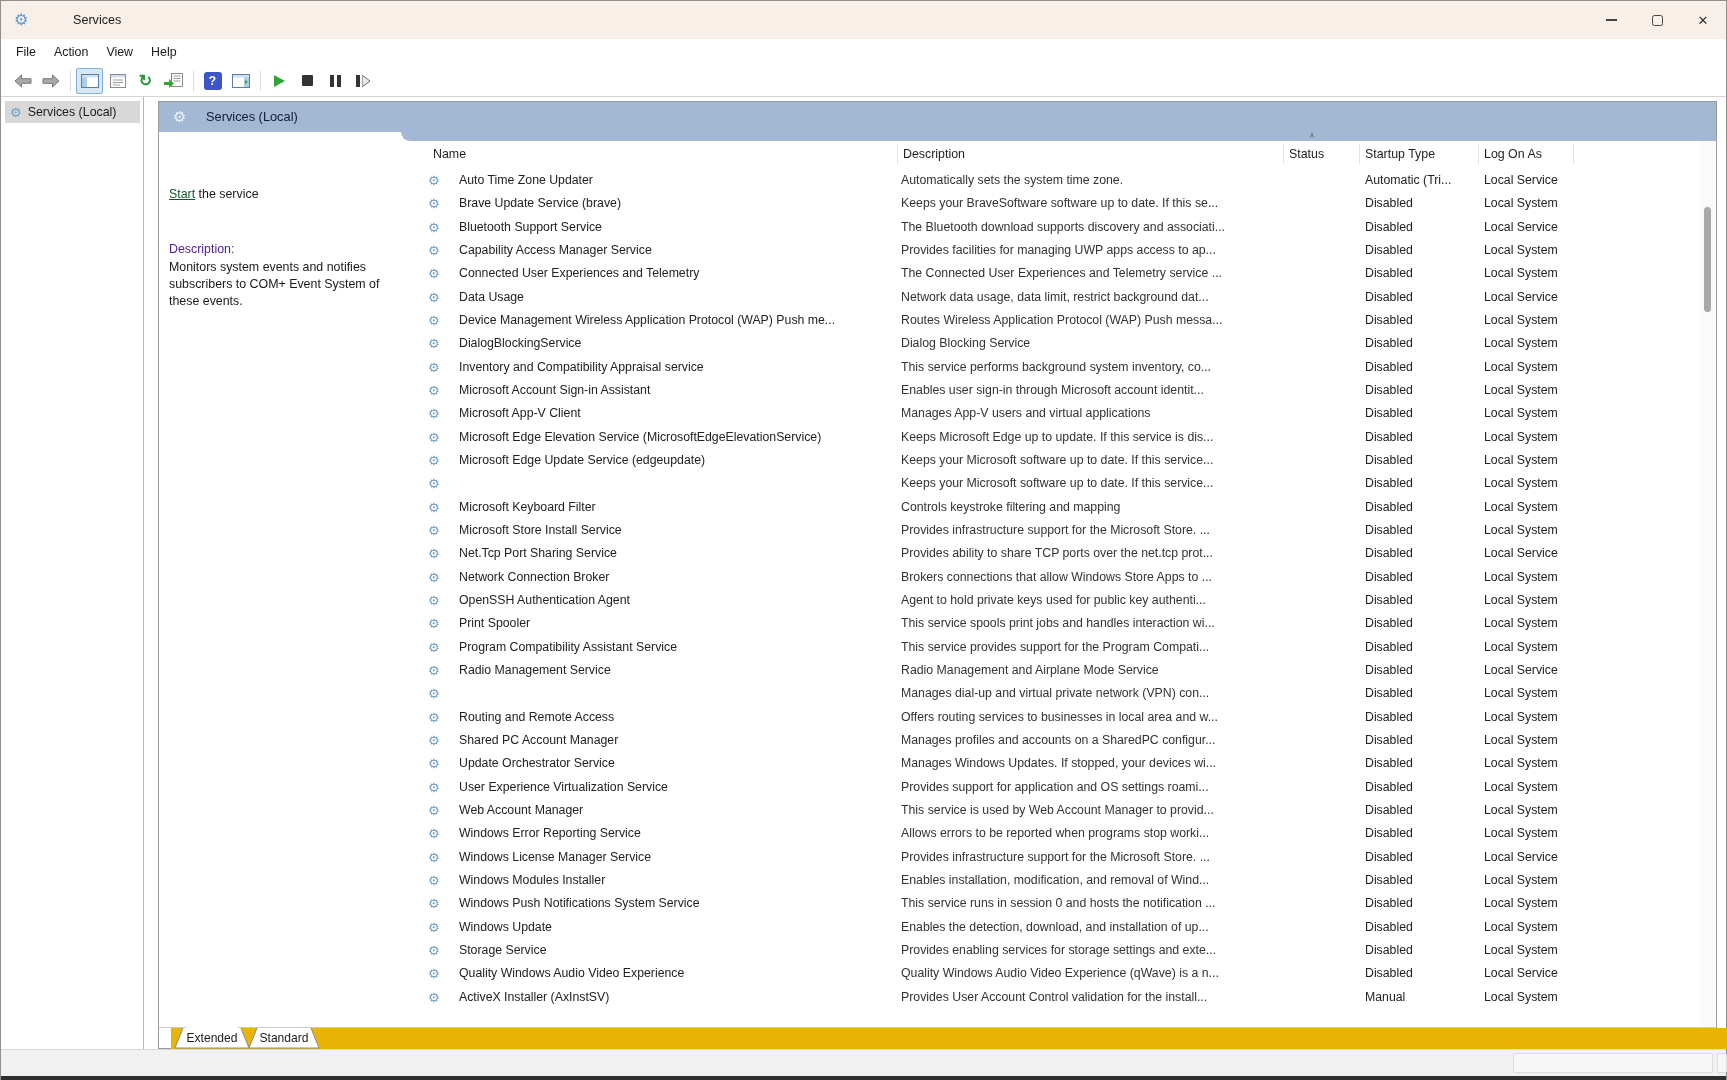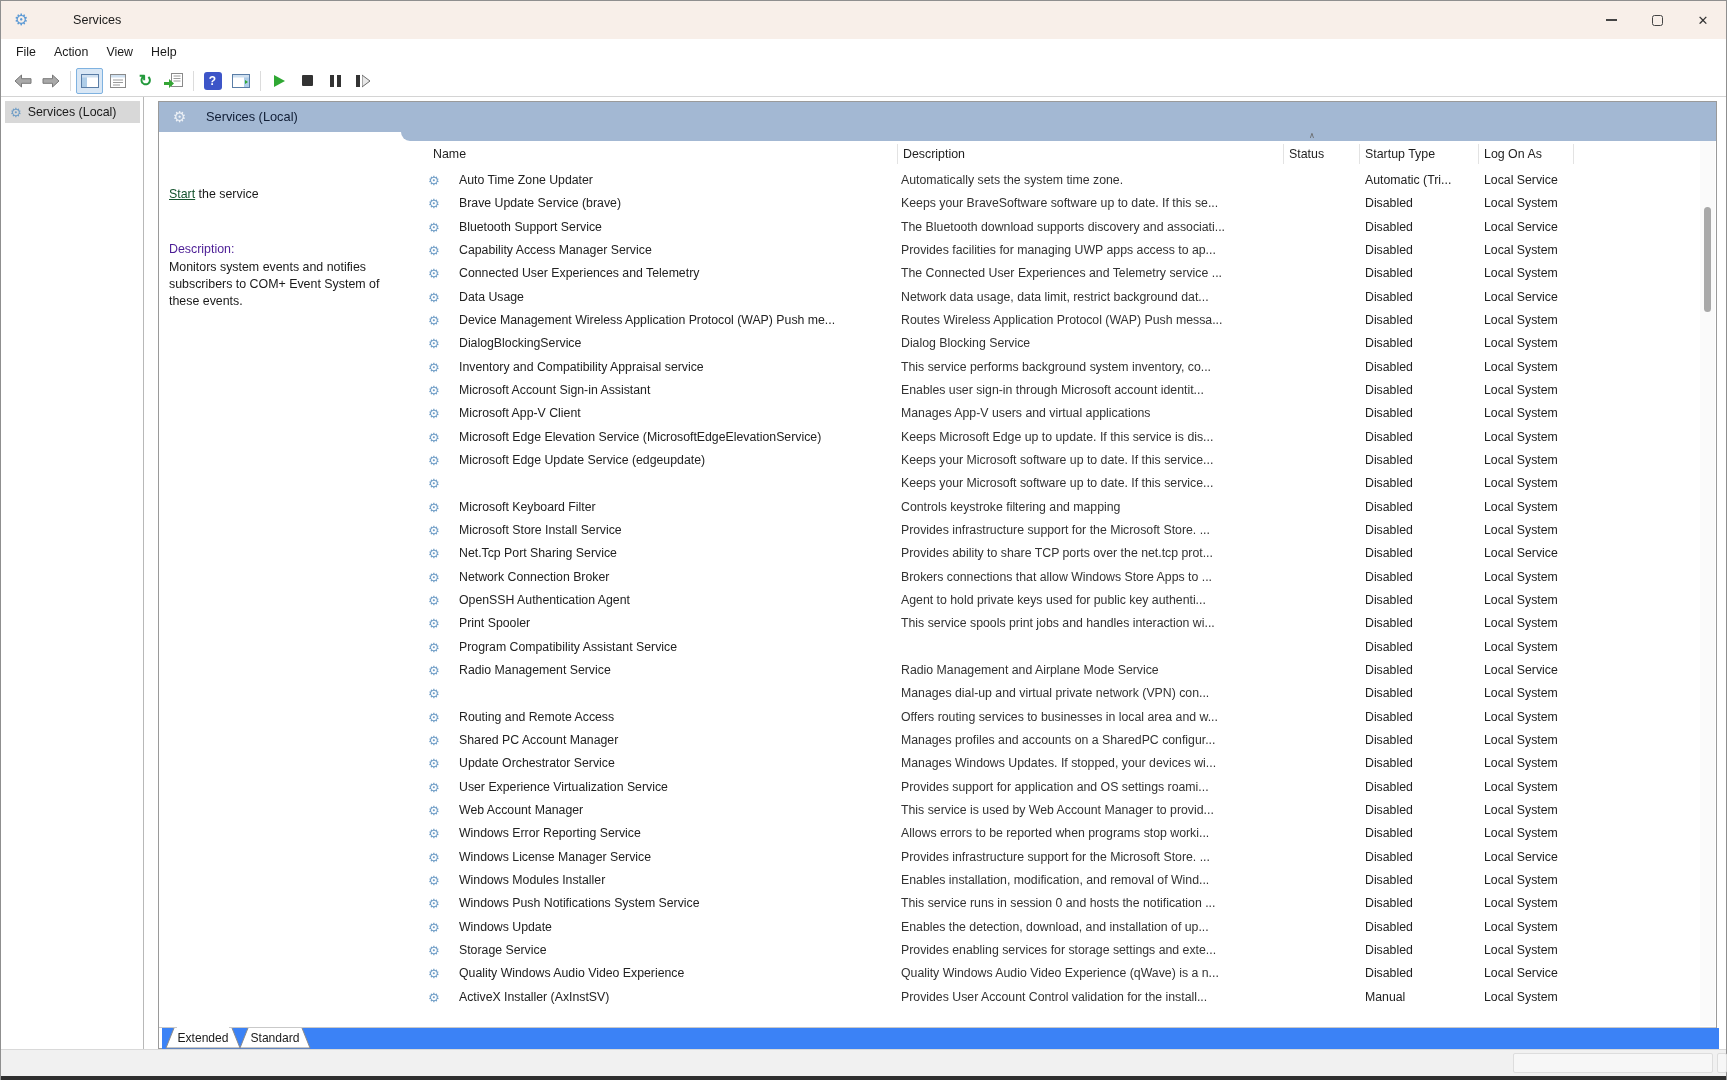--- a/index.html
+++ b/index.html
@@ -86,21 +86,21 @@
   .c-start { left:1206px; width:112px; }
   .c-logon { left:1325px; width:160px; }
 
   
   .vscroll { position:absolute; right:1px; top:39px; width:15px; height:885px; background:#fafafa; }
   .vthumb { position:absolute; left:4px; top:66px; width:7px; height:105px;
     background:#a8a8a8; border-radius:3.5px; }
 
   
   .tabline { position:absolute; left:0; top:925px; width:100%; height:1px; background:#c9c9c9; }
-  #tabs { position:absolute; left:3px; top:926px; width:100%; height:21px; background:#3b82f6; }
+  #tabs { position:absolute; left:12px; top:926px; width:100%; height:21px; background:#eab308; }
   .tab { position:absolute; top:0; height:21px; }
   .tab svg { position:absolute; left:0; top:0; }
   .tab .tlabel { position:absolute; left:0; right:0; top:0; text-align:center;
     line-height:20px; font-size:12.1px; color:#1a1a1a; }
   .tab-cover { position:absolute; left:12px; right:12px; top:-2px; height:3px; background:#fff; }
 
   
   .statusbar { position:absolute; left:0; top:1048px; width:100%; height:27px;
     background:#f1f1f1; border-top:1px solid #d9d9d9; }
   .sb-pane1 { position:absolute; left:1512px; top:3px; width:200px; height:20px;
@@ -407,20 +407,21 @@
           <span class="c-icon">⚙</span>
           <span class="c-name">Print Spooler</span>
           <span class="c-desc">This service spools print jobs and handles interaction wi...</span>
           <span class="c-status"></span>
           <span class="c-start">Disabled</span>
           <span class="c-logon">Local System</span>
         </div>
         <div class="trow" style="top: 466.6px;">
           <span class="c-icon">⚙</span>
           <span class="c-name">Program Compatibility Assistant Service</span>
+          <span class="c-desc">This service provides support for the Program Compati...</span>
           <span class="c-status"></span>
           <span class="c-start">Disabled</span>
           <span class="c-logon">Local System</span>
         </div>
         <div class="trow" style="top: 489.93px;">
           <span class="c-icon">⚙</span>
           <span class="c-name">Radio Management Service</span>
           <span class="c-desc">Radio Management and Airplane Mode Service</span>
           <span class="c-status"></span>
           <span class="c-start">Disabled</span>

